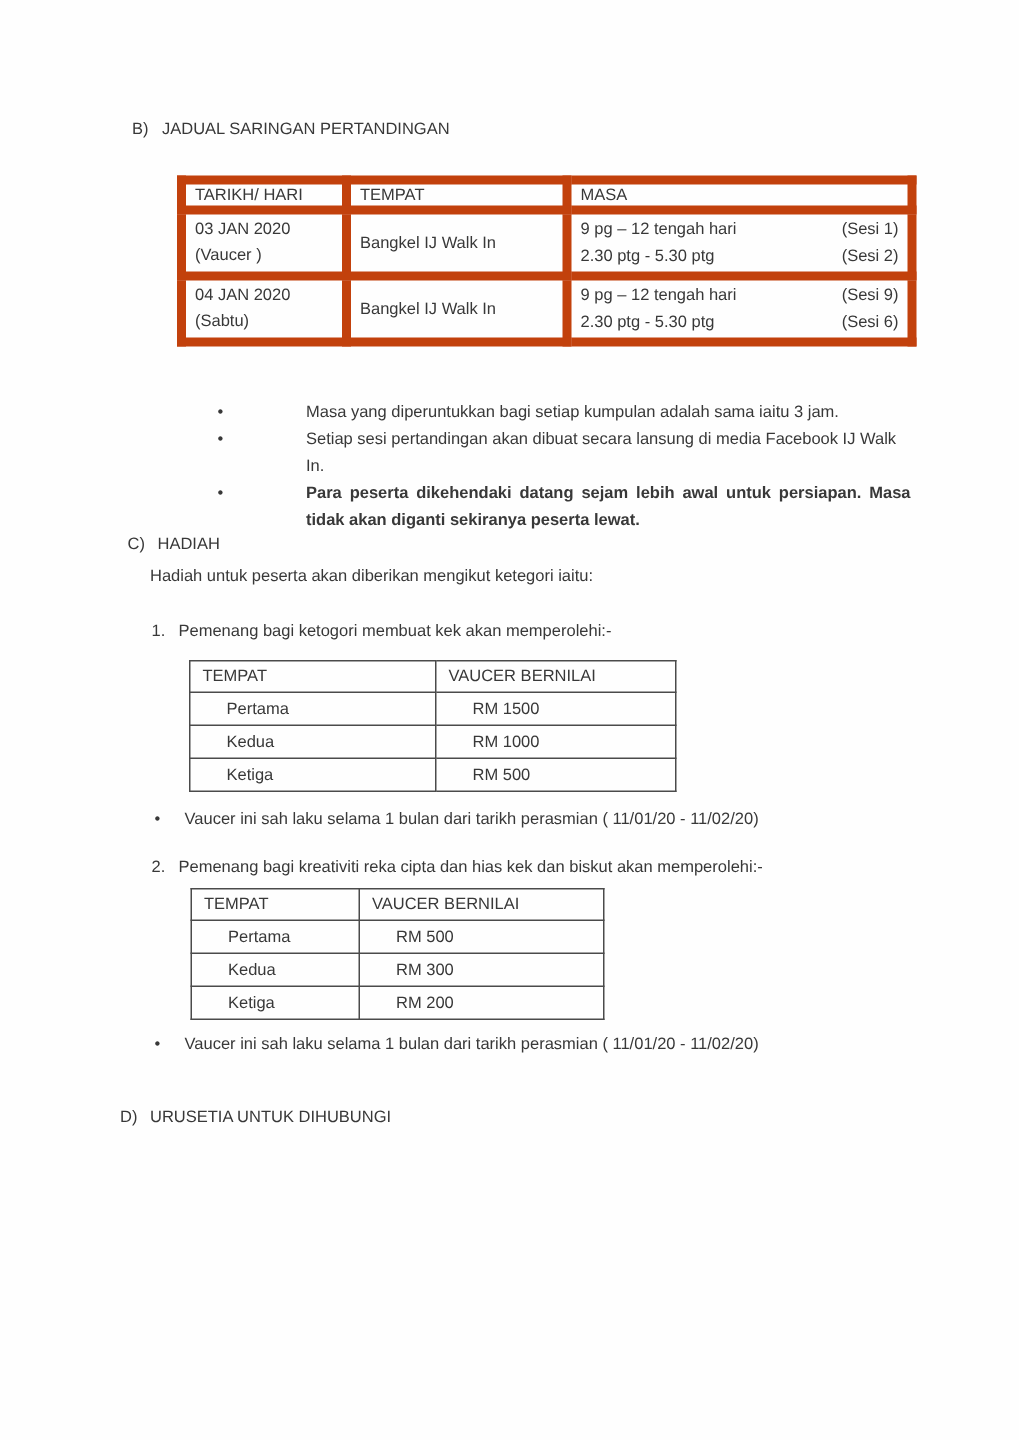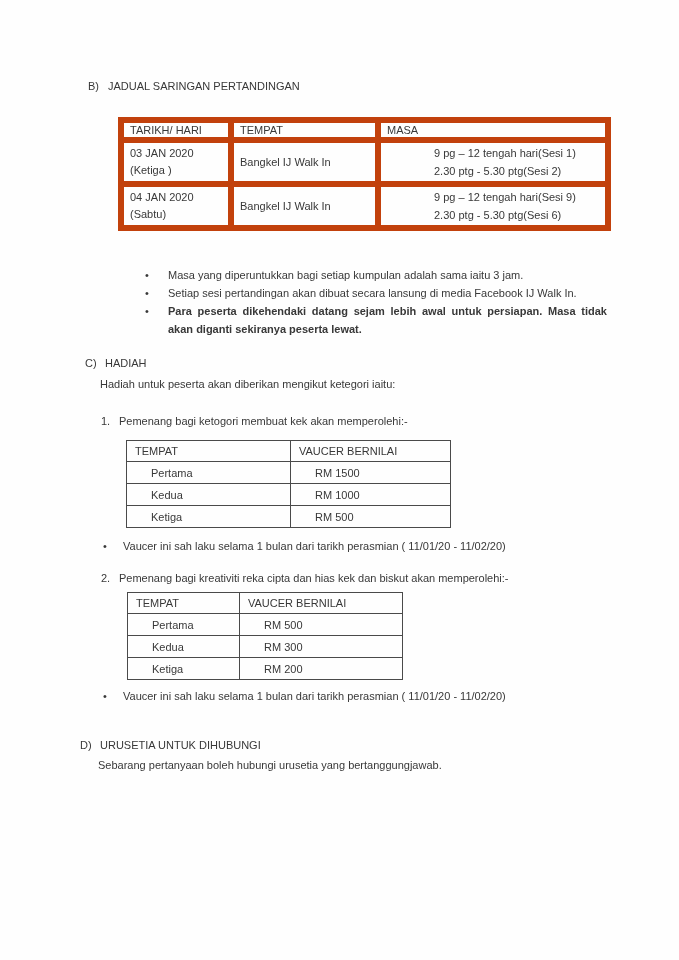--- a/index.html
+++ b/index.html
@@ -48,32 +48,32 @@
     border: 6px solid #c2410c;
     padding: 1px 6px;
     text-align: left;
     font-weight: normal;
     vertical-align: middle;
   }
   #schedule-table th { height: 20px; }
   #schedule-table td { height: 38px; line-height: 17px; }
   #schedule-table .td-date { vertical-align: middle; margin-left: 40px; }
   #schedule-table .masa-cell { padding: 1px 6px; }
-  .masa-line { display: flex; line-height: 18px; margin-left: 47px; }
+  .masa-line { display: flex; justify-content: space-between; line-height: 18px; }
   .masa-single { display: flex; justify-content: space-between; align-items: center; }
 
   
   #b-notes {
     position: absolute;
     left: 145px; top: 266px;
     width: 462px;
   }
   .note-item { display: flex; line-height: 18px; }
   .note-item .bullet { flex: 0 0 23px; }
-  .note-item .note-text { flex: 1; }
+  .note-item .note-text { flex: 1; margin-left: 36px; }
   .note-item.bold .note-text { font-weight: bold; text-align: justify; }
 
   
   .num-line {
     position: absolute;
     display: flex;
     white-space: nowrap;
     line-height: 15px;
   }
   .num-line .num { width: 18px; flex: 0 0 18px; }
@@ -135,21 +135,21 @@
       <tr>
         <th>TARIKH/ HARI</th>
         <th>TEMPAT</th>
         <th>MASA</th>
       </tr>
     </thead>
     <tbody>
       <tr>
         <td class="td-date">
           <div>03 JAN 2020</div>
-          <div>(Ketiga )</div>
+          <div>(Vaucer )</div>
         </td>
         <td>Bangkel IJ Walk In</td>
         <td class="masa-cell">
           <div class="masa-line">
             <span>9 pg – 12 tengah hari</span>
             <span>(Sesi 1)</span>
           </div>
           <div class="masa-line">
             <span>2.30 ptg -  5.30 ptg</span>
             <span>(Sesi 2)</span>
@@ -268,15 +268,14 @@
 
   <div class="voucher-note" id="c-note2">
     <span class="bullet">•</span>
     <span>Vaucer ini sah laku selama 1 bulan dari tarikh perasmian ( 11/01/20 - 11/02/20)</span>
   </div>
 
   <div class="sec-heading" id="d-heading">
     <span class="sec-label">D)</span>
     <span>URUSETIA UNTUK DIHUBUNGI</span>
   </div>
-  <div class="plain-line" id="d-body">Sebarang pertanyaan boleh hubungi urusetia yang bertanggungjawab.</div>
 
 </div>
 
 </body></html>

